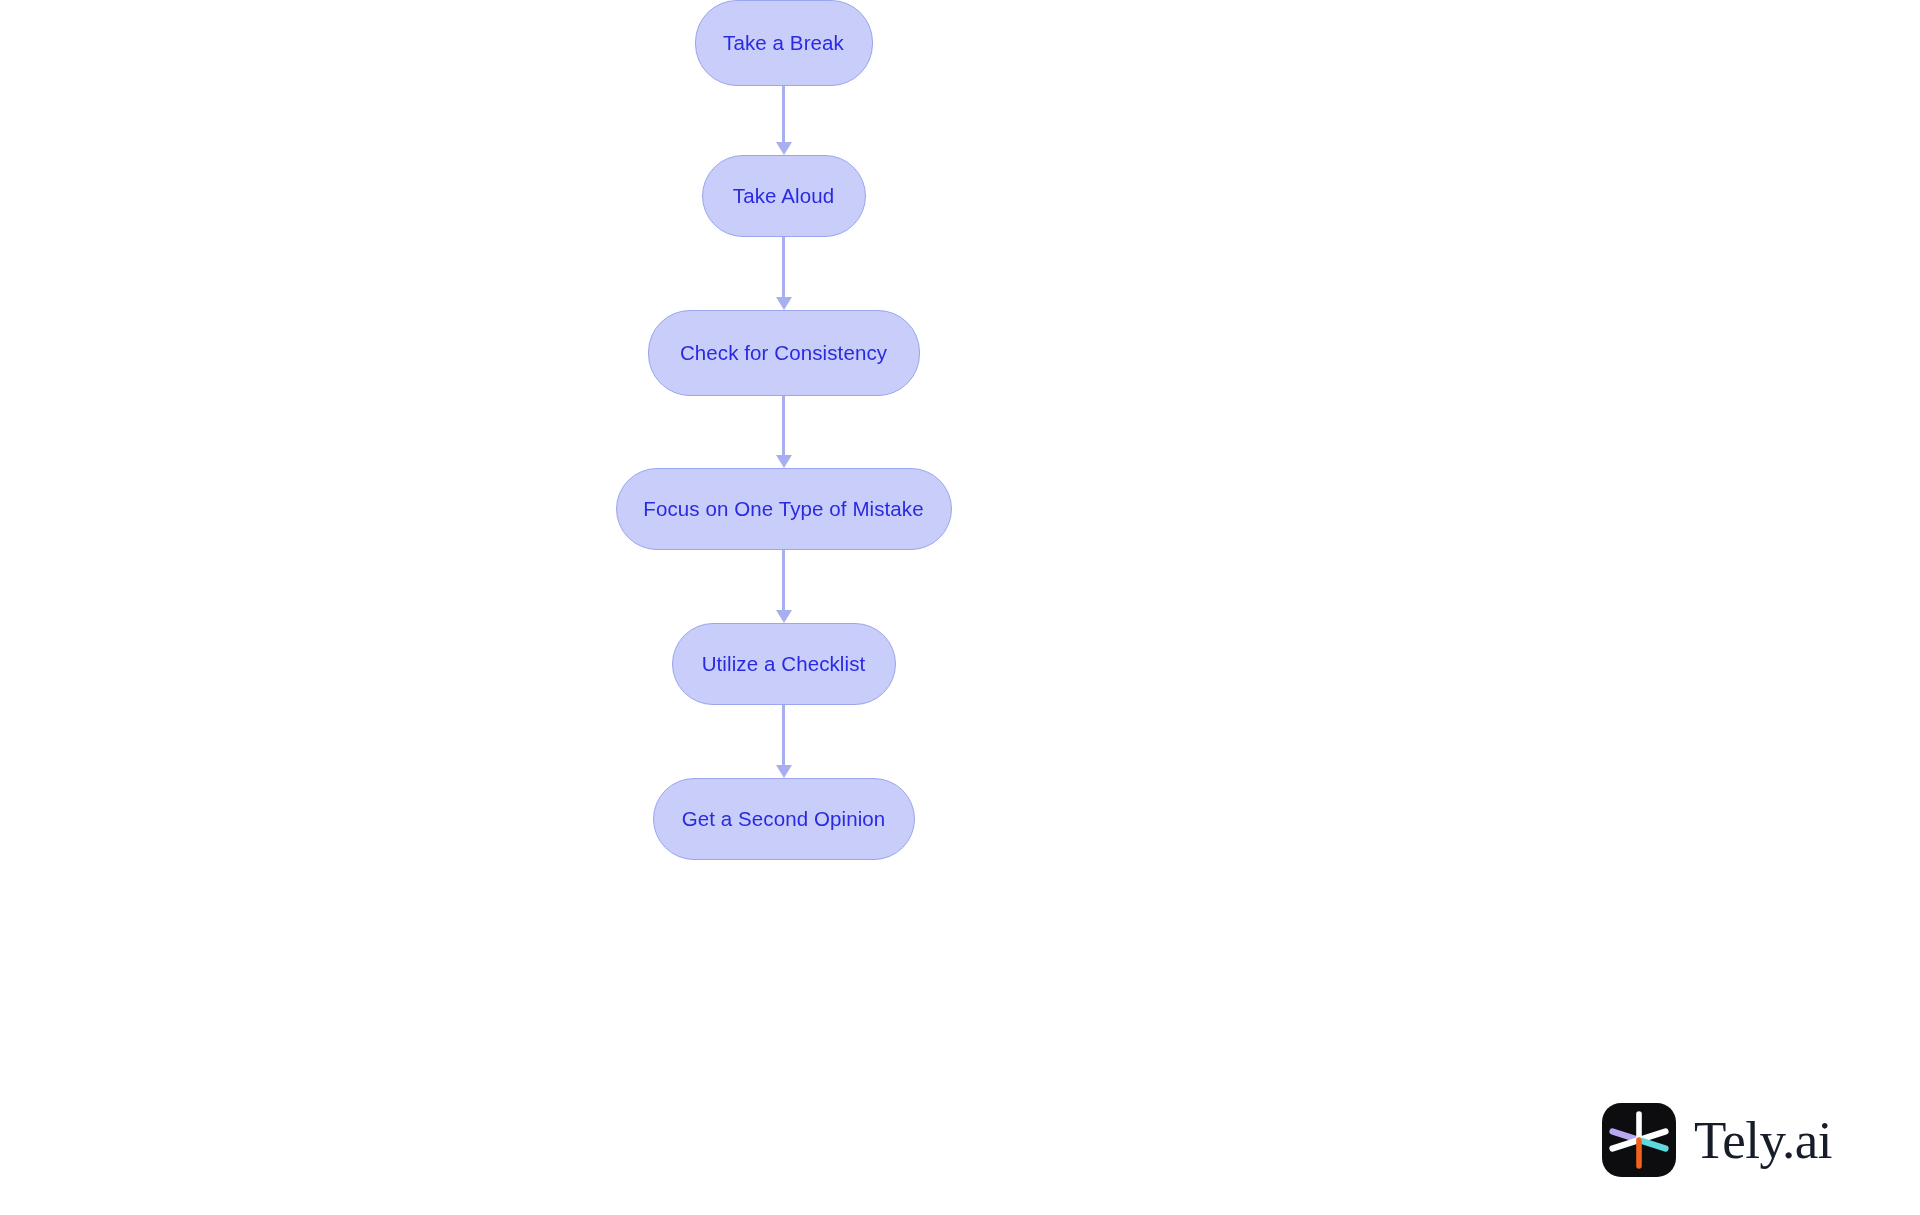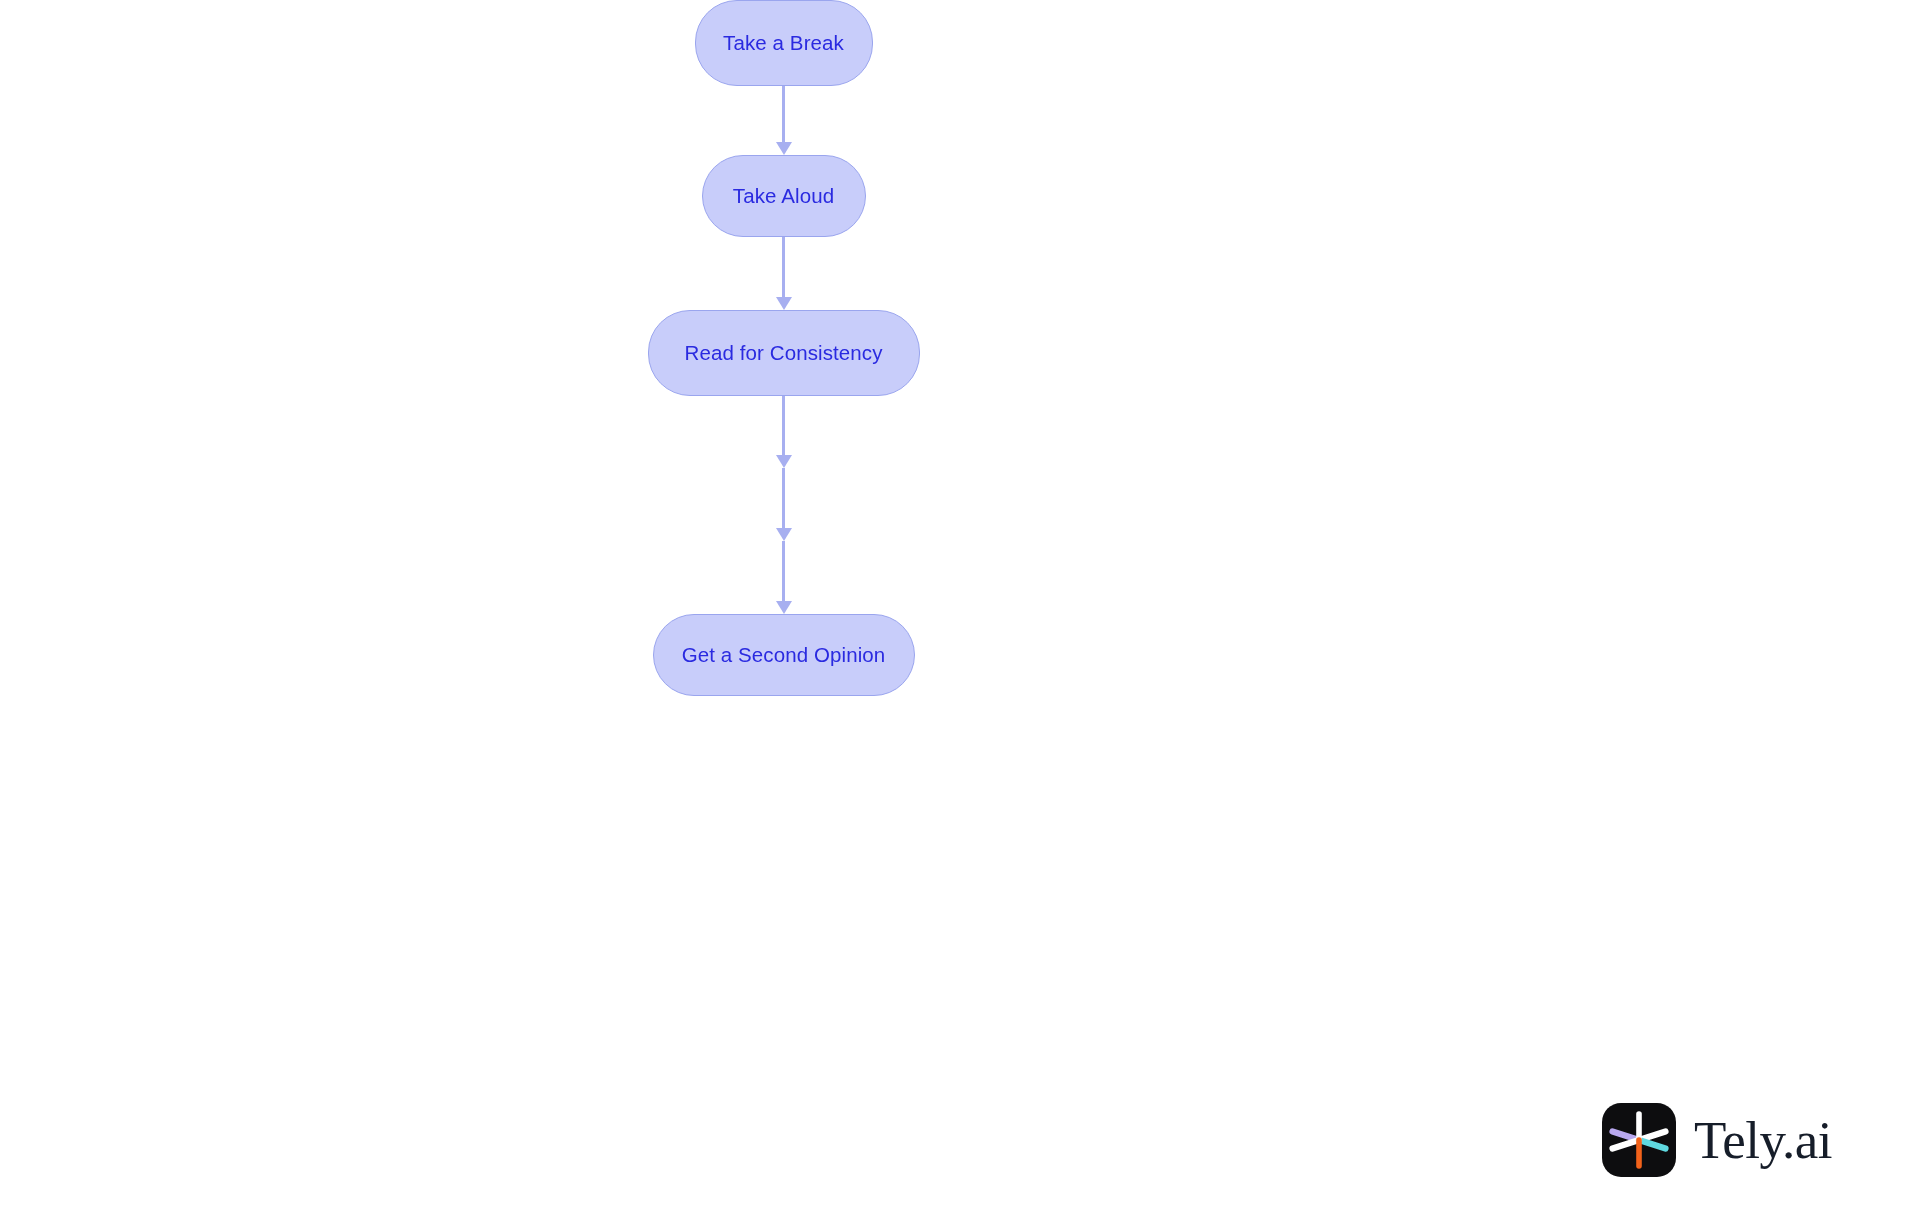--- a/index.html
+++ b/index.html
@@ -145,34 +145,40 @@
     <div class="node n1">
       <span class="node-label">Take Aloud</span>
     </div>
 
     <div class="connector c1">
       <div class="line"></div>
       <div class="head"></div>
     </div>
 
     <div class="node n2">
-      <span class="node-label">Read for Consistency</span>
+      <span class="node-label">Check for Consistency</span>
     </div>
 
     <div class="connector c2">
       <div class="line"></div>
       <div class="head"></div>
     </div>
 
+    <div class="node n3">
+      <span class="node-label">Focus on One Type of Mistake</span>
+    </div>
 
     <div class="connector c3">
       <div class="line"></div>
       <div class="head"></div>
     </div>
 
+    <div class="node n4">
+      <span class="node-label">Utilize a Checklist</span>
+    </div>
 
     <div class="connector c4">
       <div class="line"></div>
       <div class="head"></div>
     </div>
 
     <div class="node n5">
       <span class="node-label">Get a Second Opinion</span>
     </div>
 

